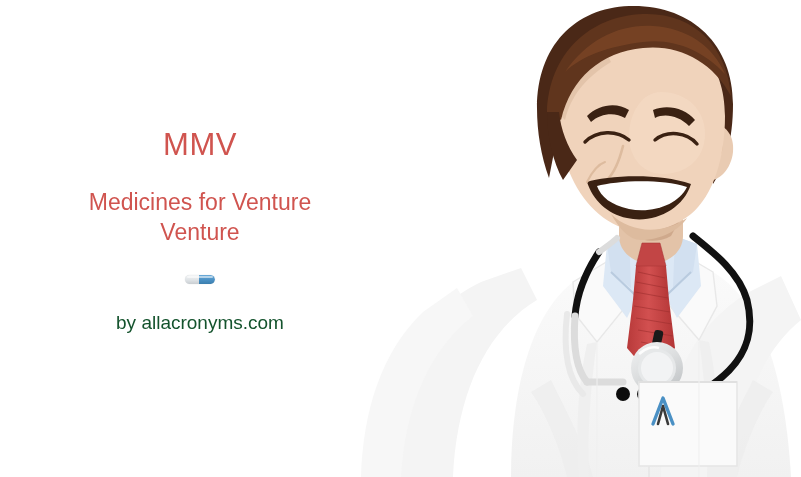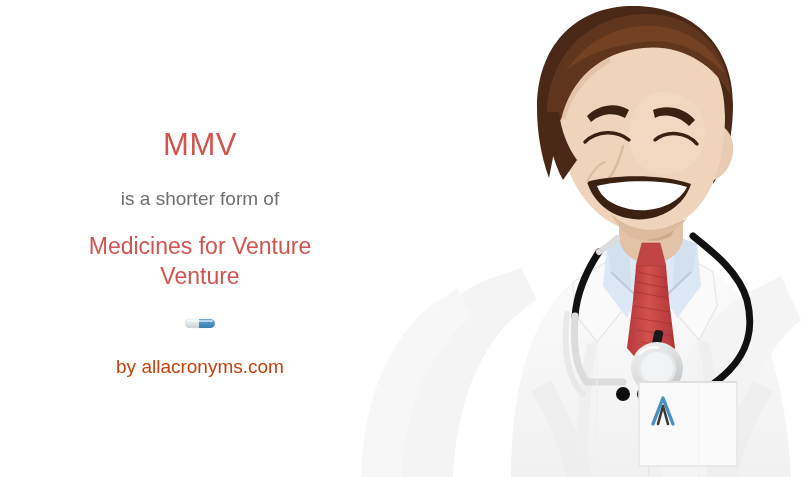--- a/index.html
+++ b/index.html
@@ -96,21 +96,21 @@
     position: absolute;
     left: 2px; top: 1px;
     width: 26px; height: 2px;
     background: rgba(255,255,255,0.55);
     border-radius: 2px;
   }
 
   .byline {
     margin-top: 25px;
     font-size: 19px;
-    color: #c2410c;
+    color: #14532d;
     font-weight: 400;
     text-align: left;
   }
 
   
   .illustration {
     position: absolute;
     right: 0;
     top: 0;
     width: 440px;
@@ -120,21 +120,20 @@
 </style>
 </head>
 <body>
 
 <div id="page">
 
   <div class="text-col">
 
     <div class="acronym">MMV</div>
 
-    <div class="connector">is a shorter form of</div>
 
     <div class="fullform">Medicines for Venture Venture</div>
 
     <div class="pill-wrap">
       <div class="pill">
         <span class="cap-left"></span>
         <span class="cap-right"></span>
         <span class="gloss"></span>
       </div>
     </div>

